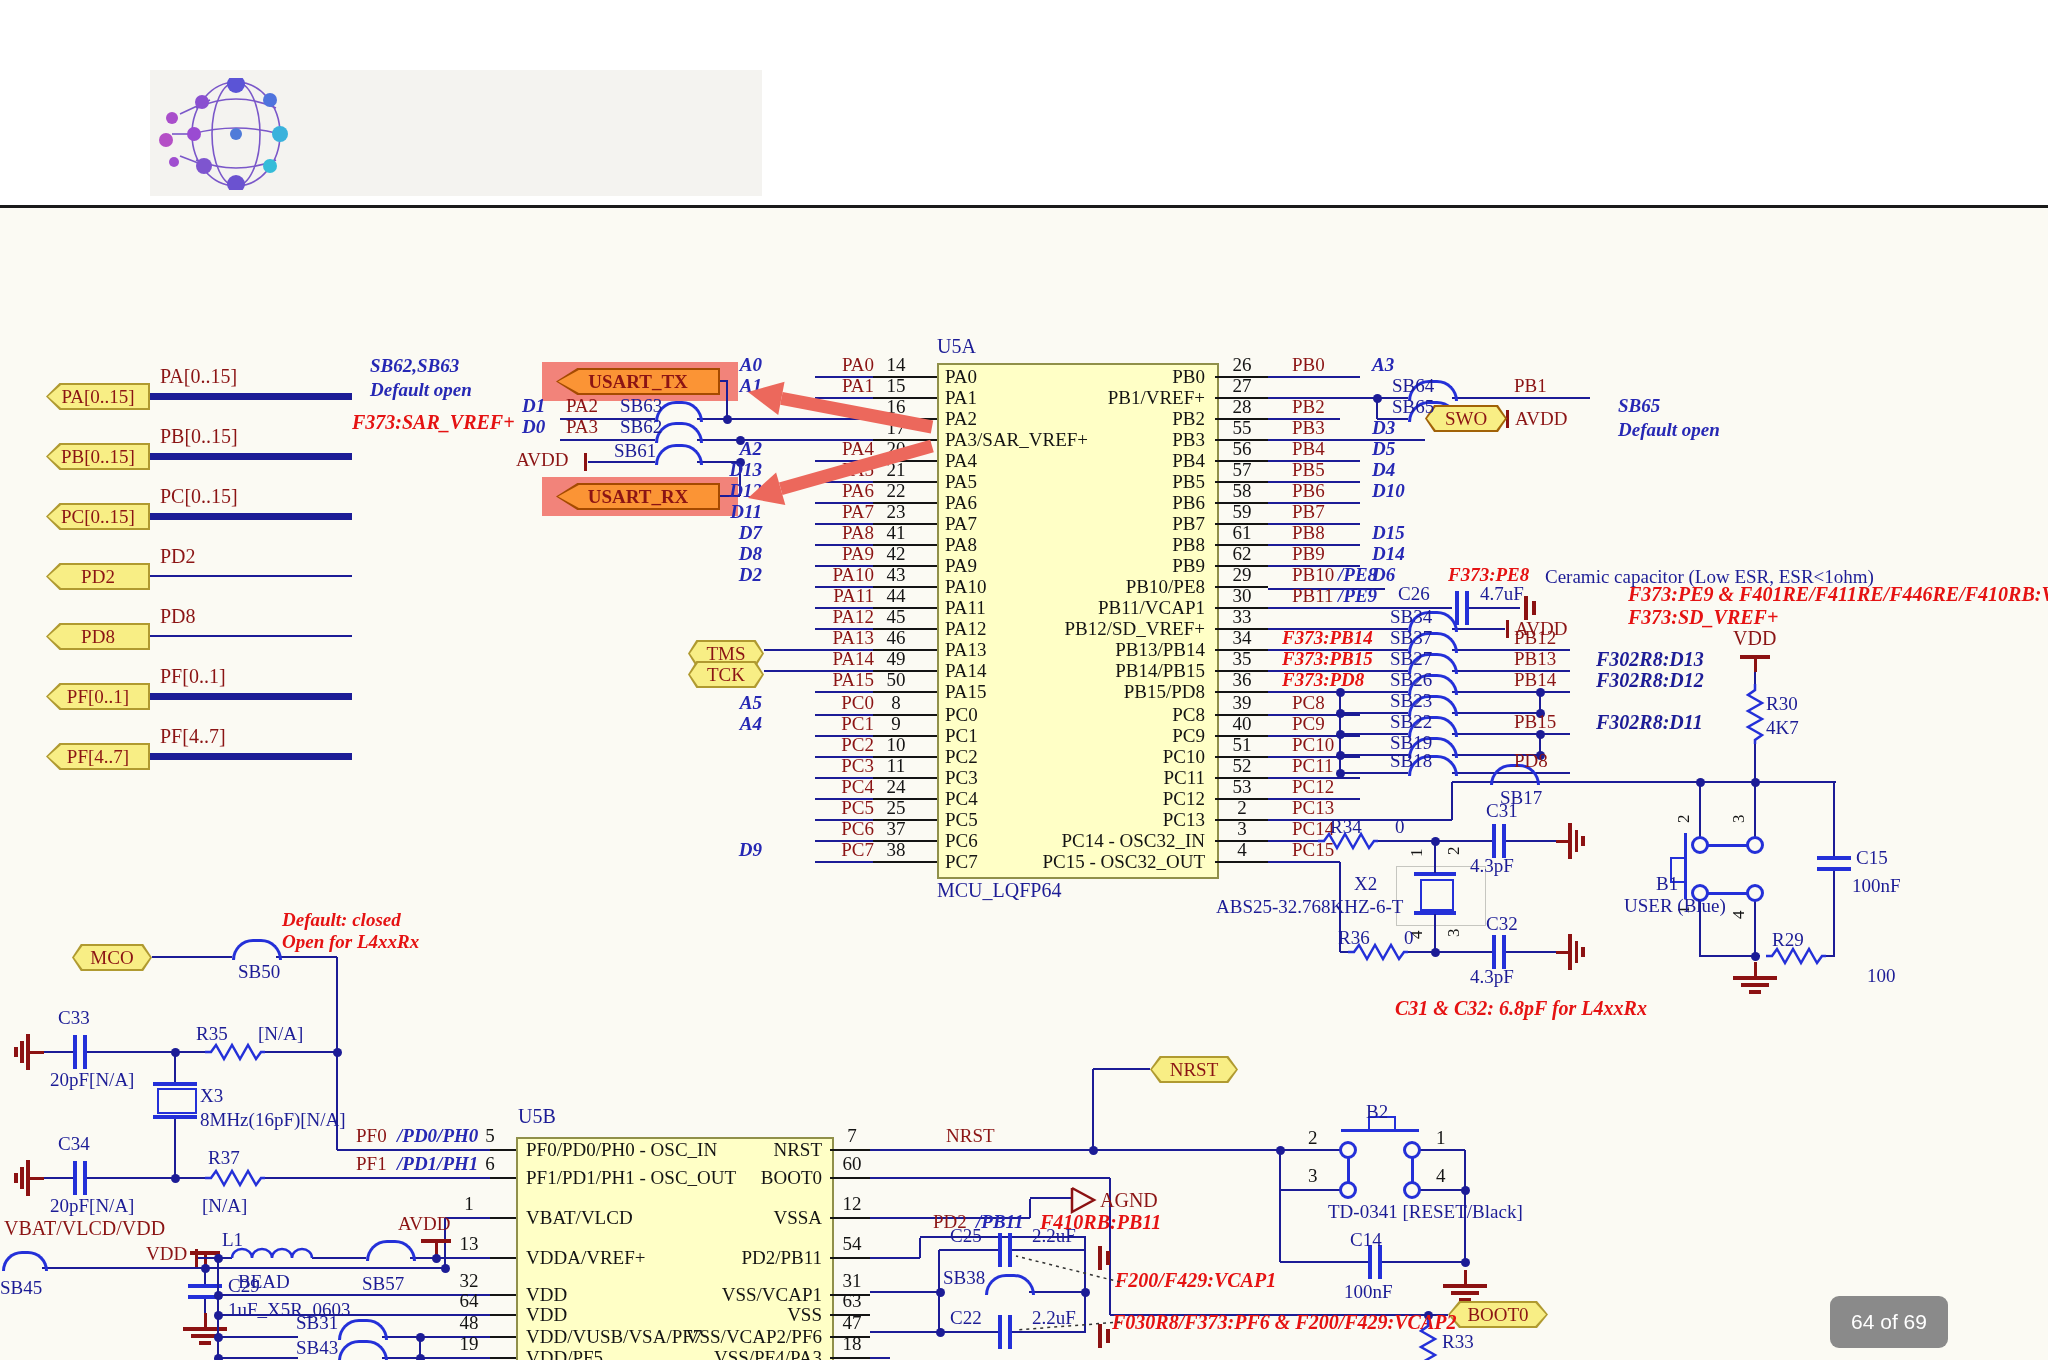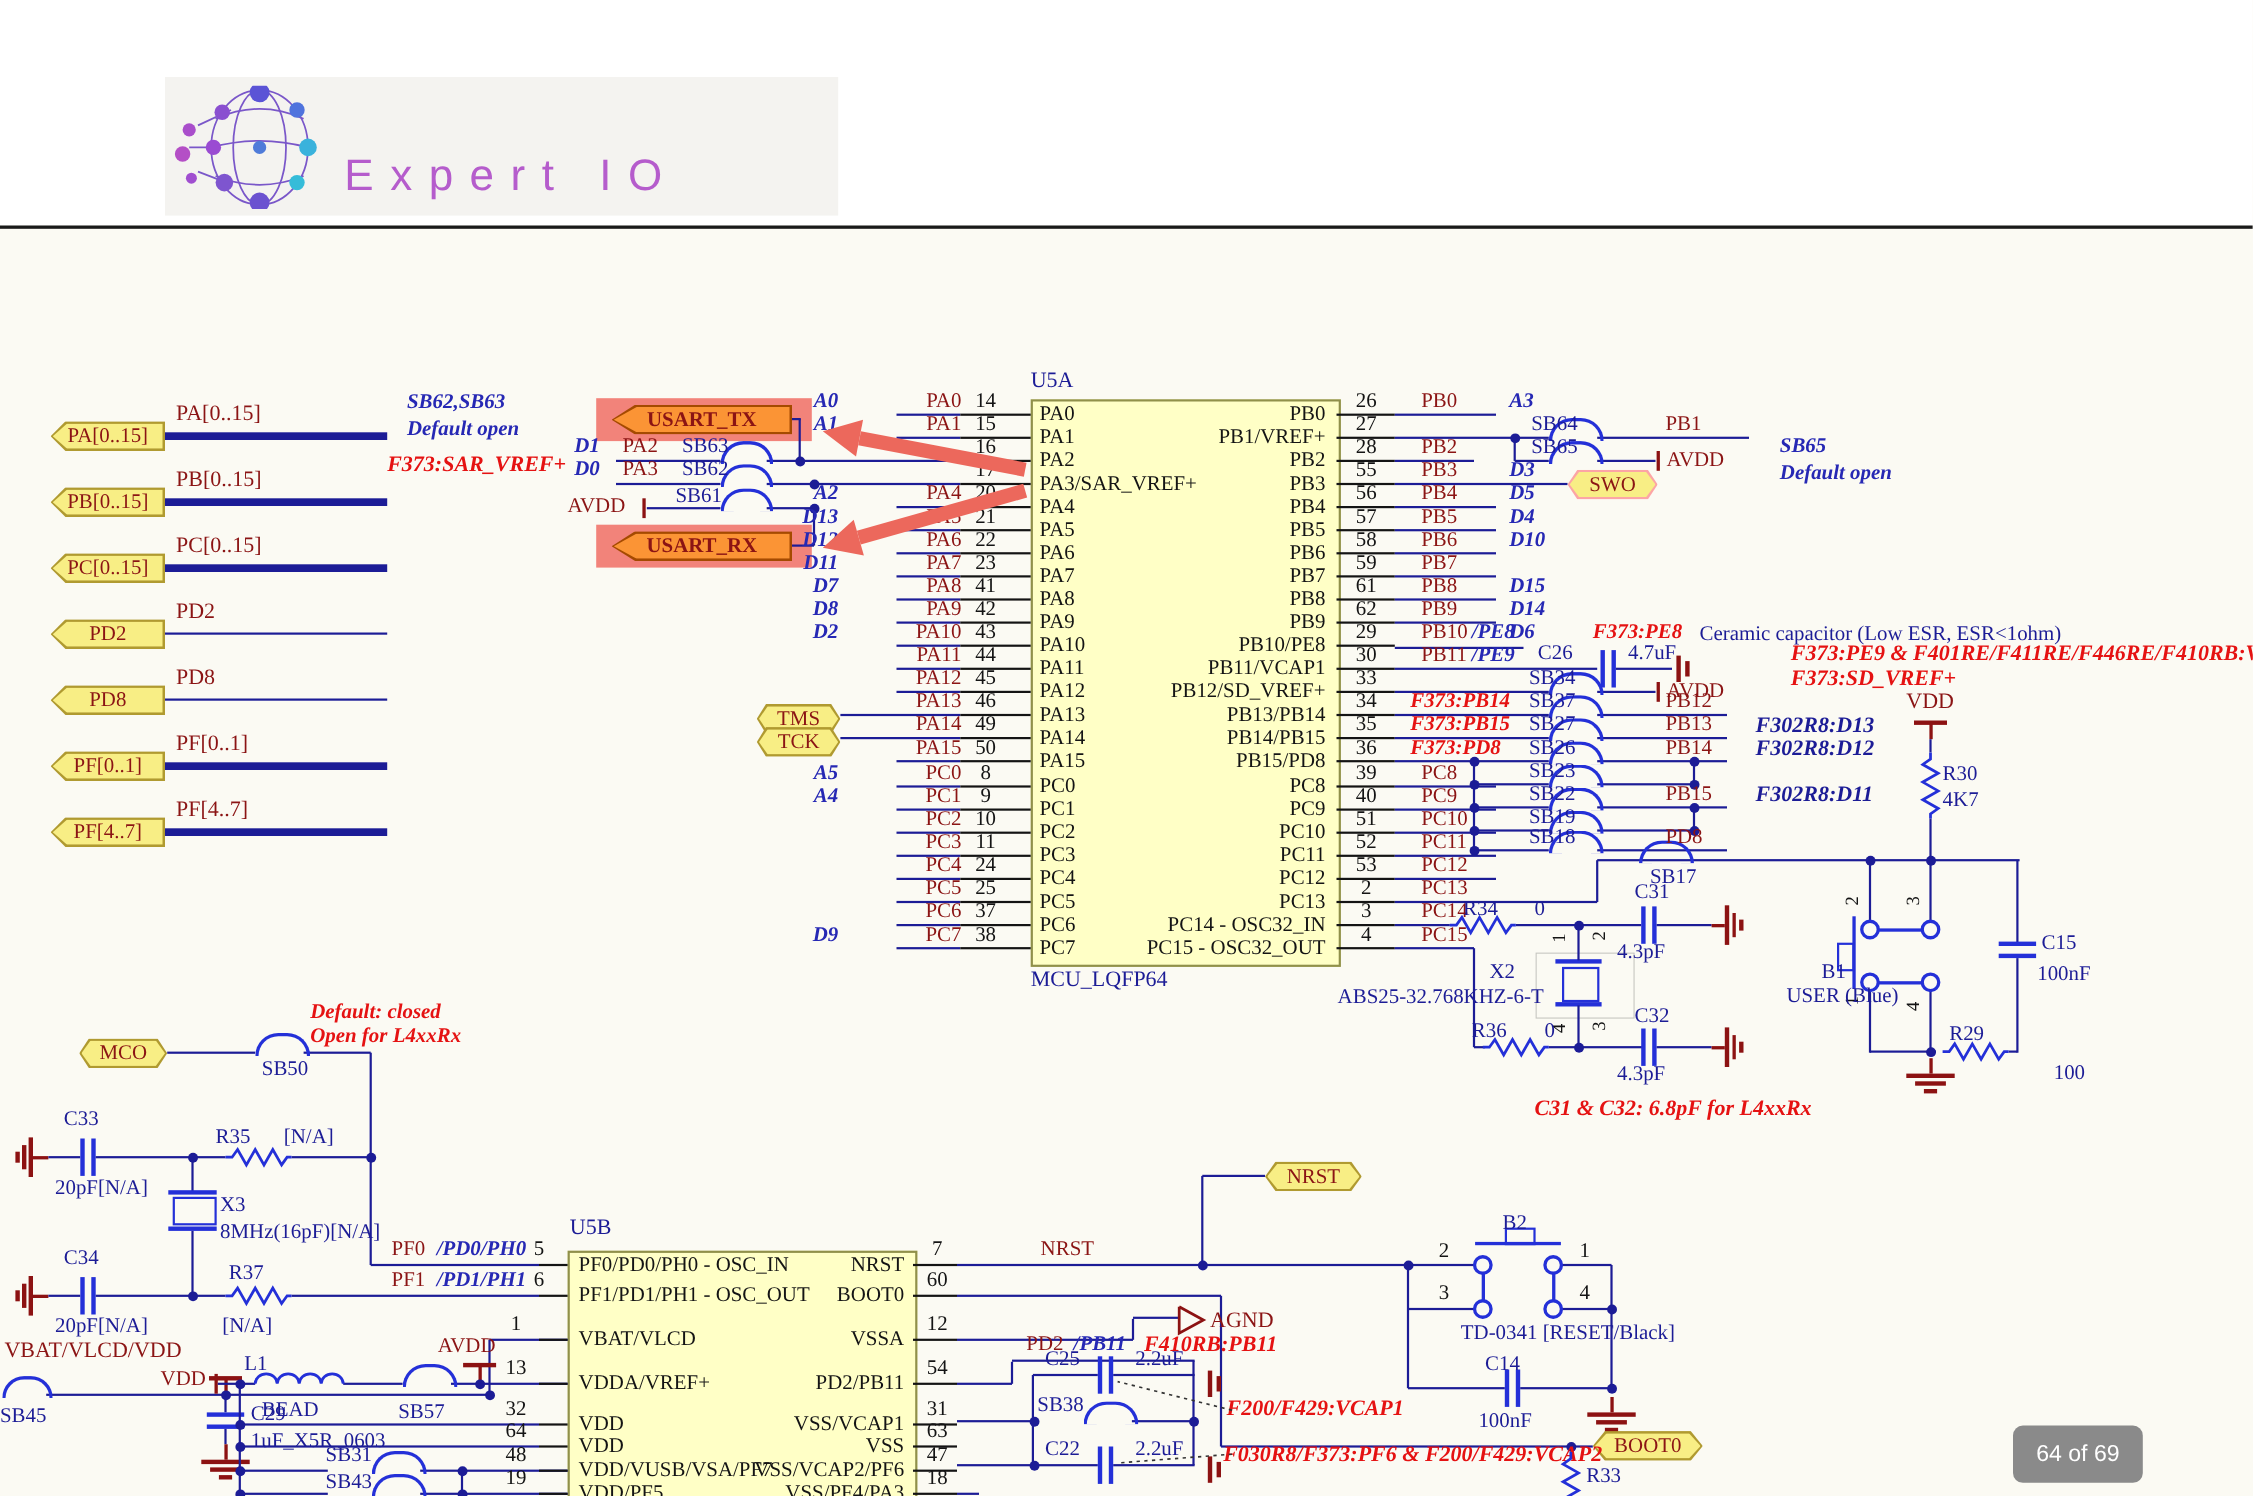--- a/index.html
+++ b/index.html
@@ -55,21 +55,20 @@
           <circle cx="112" cy="88" r="7" fill="#35bcd9"></circle>
         <circle cx="78" cy="106" r="9" fill="#6b52d0"></circle>
           <circle cx="44" cy="24" r="7" fill="#8a4fd0"></circle>
         <circle cx="36" cy="56" r="7" fill="#9a4bd2"></circle>
           <circle cx="46" cy="88" r="8" fill="#7e55cf"></circle>
         <circle cx="14" cy="40" r="6" fill="#a94ecb"></circle>
           <circle cx="8" cy="62" r="7" fill="#b44fc6"></circle>
         <circle cx="16" cy="84" r="5" fill="#a04ed0"></circle>
           <circle cx="78" cy="56" r="6" fill="#4f7bd9"></circle>
       </svg>
-      <span class="l2">Expert IO</span>
     </div>
   </div>
   <div id="hdrline"></div>
 
   <div id="schem">
       <div class="tagout" style="left: 46px; top: 383px; width: 104px; height: 27px; background: rgb(176, 154, 48); clip-path: polygon(0% 50%, 13% 0%, 100% 0%, 100% 100%, 13% 100%);">
         <div class="tagin" style="width: 100px; height: 23px; background: rgb(248, 238, 133); clip-path: polygon(0% 50%, 13% 0%, 100% 0%, 100% 100%, 13% 100%);">
           <span class="tagtxt" style="font-size: 19px;">PA[0..15]</span>
         </div>
       </div>
@@ -326,21 +325,21 @@
       <span class="t blk" style="left: 1220px; top: 397px; width: 44px; display: inline-block; text-align: center;">28</span>
       <span class="t blk" style="left: 1020px; top: 409px; width: 185px; display: inline-block; text-align: right;">PB2</span>
       <span class="t red" style="left: 1292px; top: 397px;">PB2</span>
       <div class="w" style="left: 1268px; top: 417.75px; width: 72px; height: 2.5px; background: rgb(28, 28, 150);"></div>
       <div class="w" style="left: 1215px; top: 438.75px; width: 53px; height: 2.5px; background: rgb(20, 20, 20);"></div>
       <span class="t blk" style="left: 1220px; top: 418px; width: 44px; display: inline-block; text-align: center;">55</span>
       <span class="t blk" style="left: 1020px; top: 430px; width: 185px; display: inline-block; text-align: right;">PB3</span>
       <span class="t red" style="left: 1292px; top: 418px;">PB3</span>
       <span class="t ard" style="left: 1372px; top: 418px;">D3</span>
       <div class="w" style="left: 1268px; top: 438.75px; width: 157px; height: 2.5px; background: rgb(28, 28, 150);"></div>
-      <div class="tagout" style="left: 1425px; top: 427px; width: 82px; height: 27px; background: #fca5a5; clip-path: polygon(0% 50%, 11% 0%, 89% 0%, 100% 50%, 89% 100%, 11% 100%); text-decoration: underline;">
+      <div class="tagout" style="left: 1425px; top: 405px; width: 82px; height: 27px; background: #a16207; clip-path: polygon(0% 50%, 11% 0%, 89% 0%, 100% 50%, 89% 100%, 11% 100%); text-decoration: underline;">
         <div class="tagin" style="width: 78px; height: 23px; background: rgb(248, 238, 133); clip-path: polygon(0% 50%, 11% 0%, 89% 0%, 100% 50%, 89% 100%, 11% 100%);">
           <span class="tagtxt" style="font-size: 19px;">SWO</span>
         </div>
       </div>
       <div class="w" style="left: 1215px; top: 459.75px; width: 53px; height: 2.5px; background: rgb(20, 20, 20);"></div>
       <span class="t blk" style="left: 1220px; top: 439px; width: 44px; display: inline-block; text-align: center;">56</span>
       <span class="t blk" style="left: 1020px; top: 451px; width: 185px; display: inline-block; text-align: right;">PB4</span>
       <span class="t red" style="left: 1292px; top: 439px;">PB4</span>
       <span class="t ard" style="left: 1372px; top: 439px;">D5</span>
       <div class="w" style="left: 1268px; top: 459.75px; width: 92px; height: 2.5px; background: rgb(28, 28, 150);"></div>

